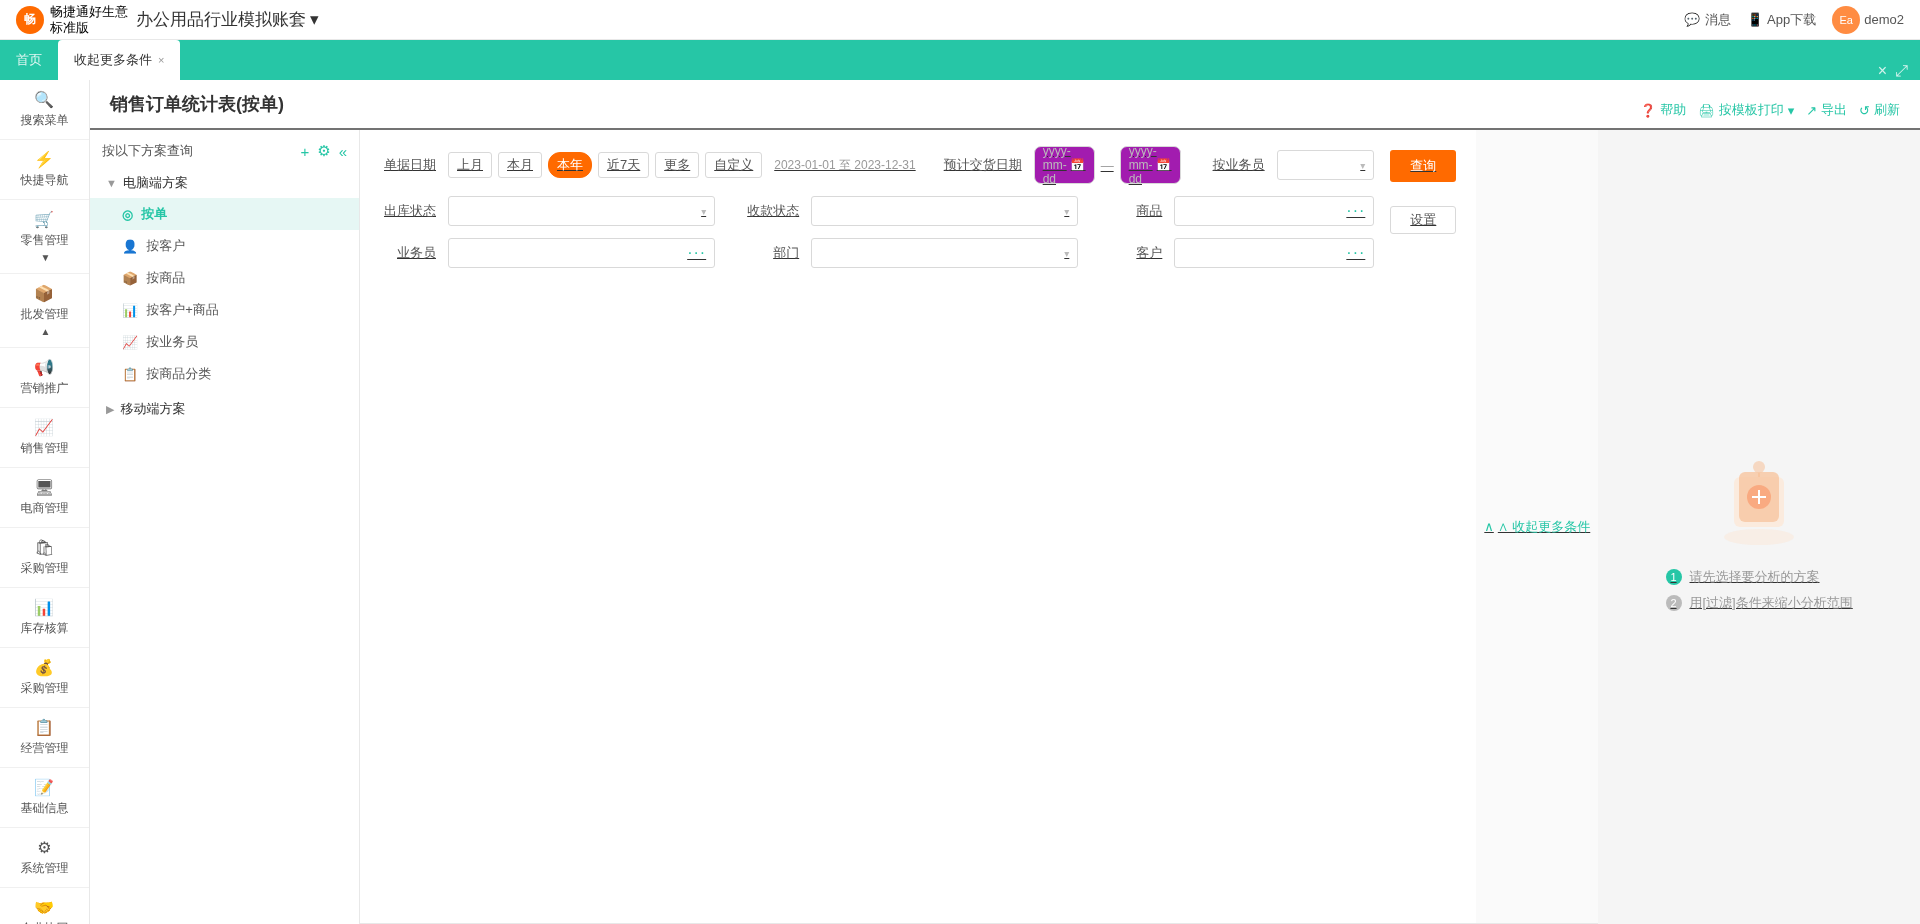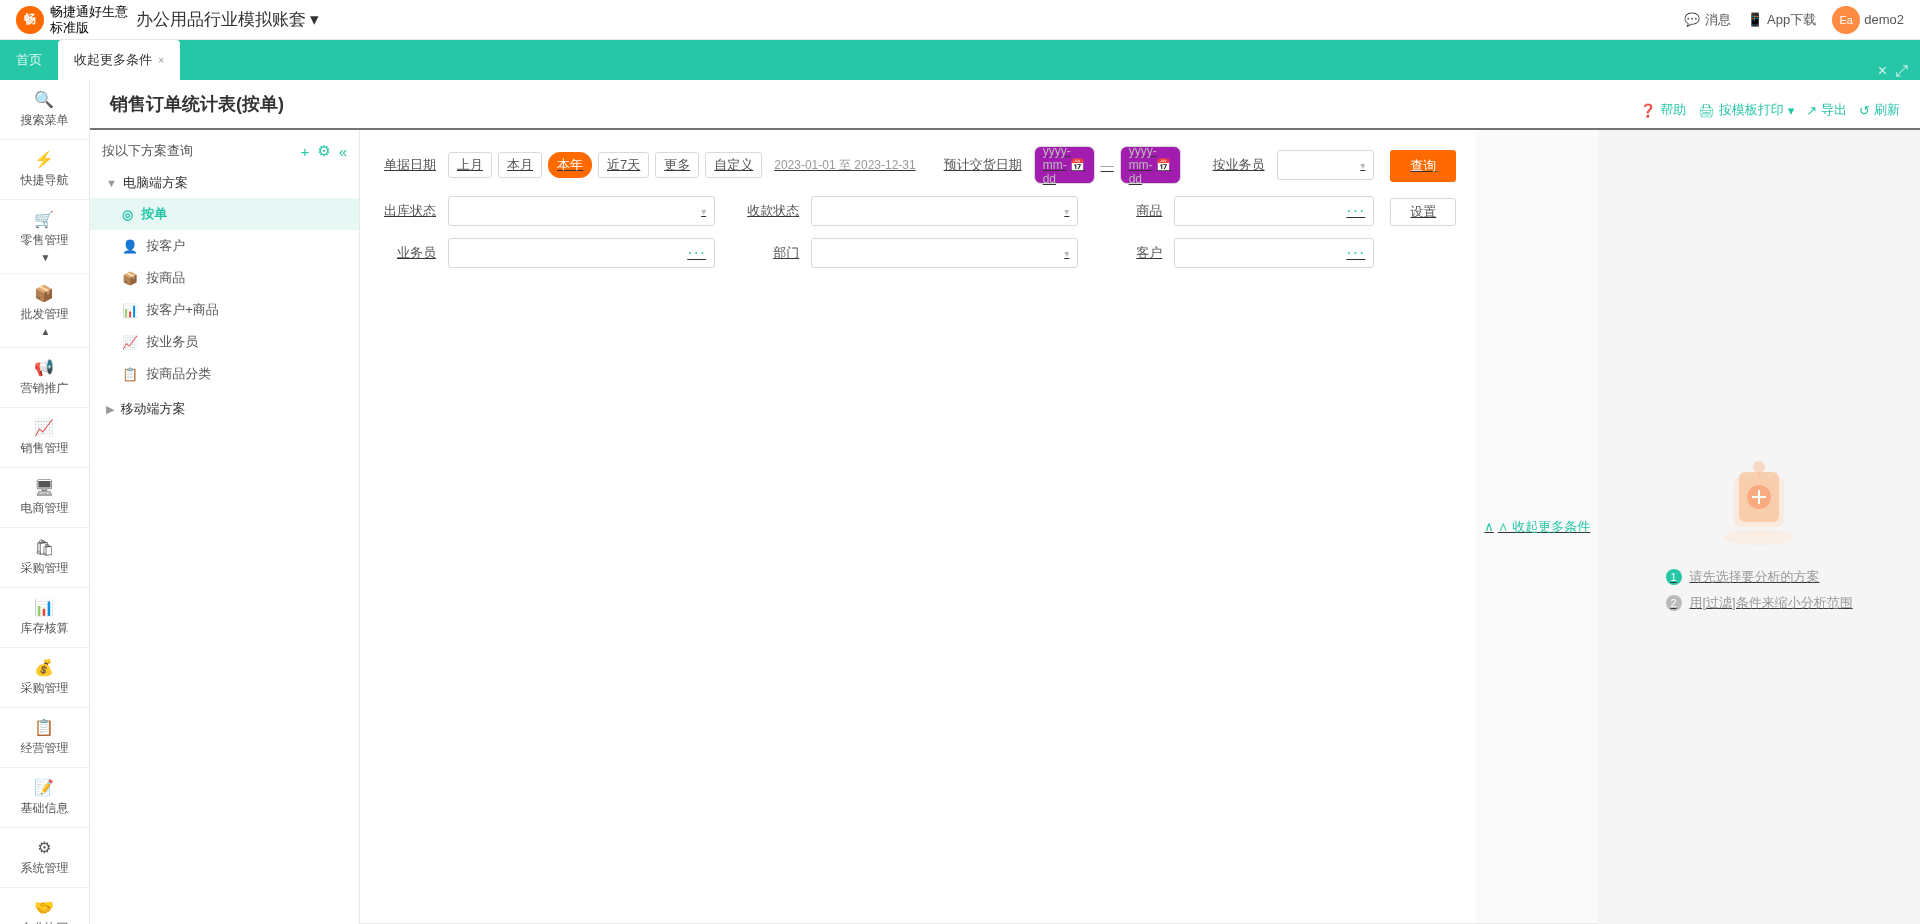--- a/index.html
+++ b/index.html
@@ -219,21 +219,21 @@
     .settings-btn {
       background: #fff;
       color: #555;
       border: 1px solid #d9d9d9;
       border-radius: 3px;
       padding: 4px 14px;
       font-size: 13px;
       cursor: pointer;
       height: 28px;
       display: block;
-      margin-top: 12px;
+      margin-top: 20px;
     }
 
     
     .collapse-row {
       display: flex;
       align-items: center;
       justify-content: center;
       padding: 8px;
       background: #fafafa;
       color: #26c6a6;

